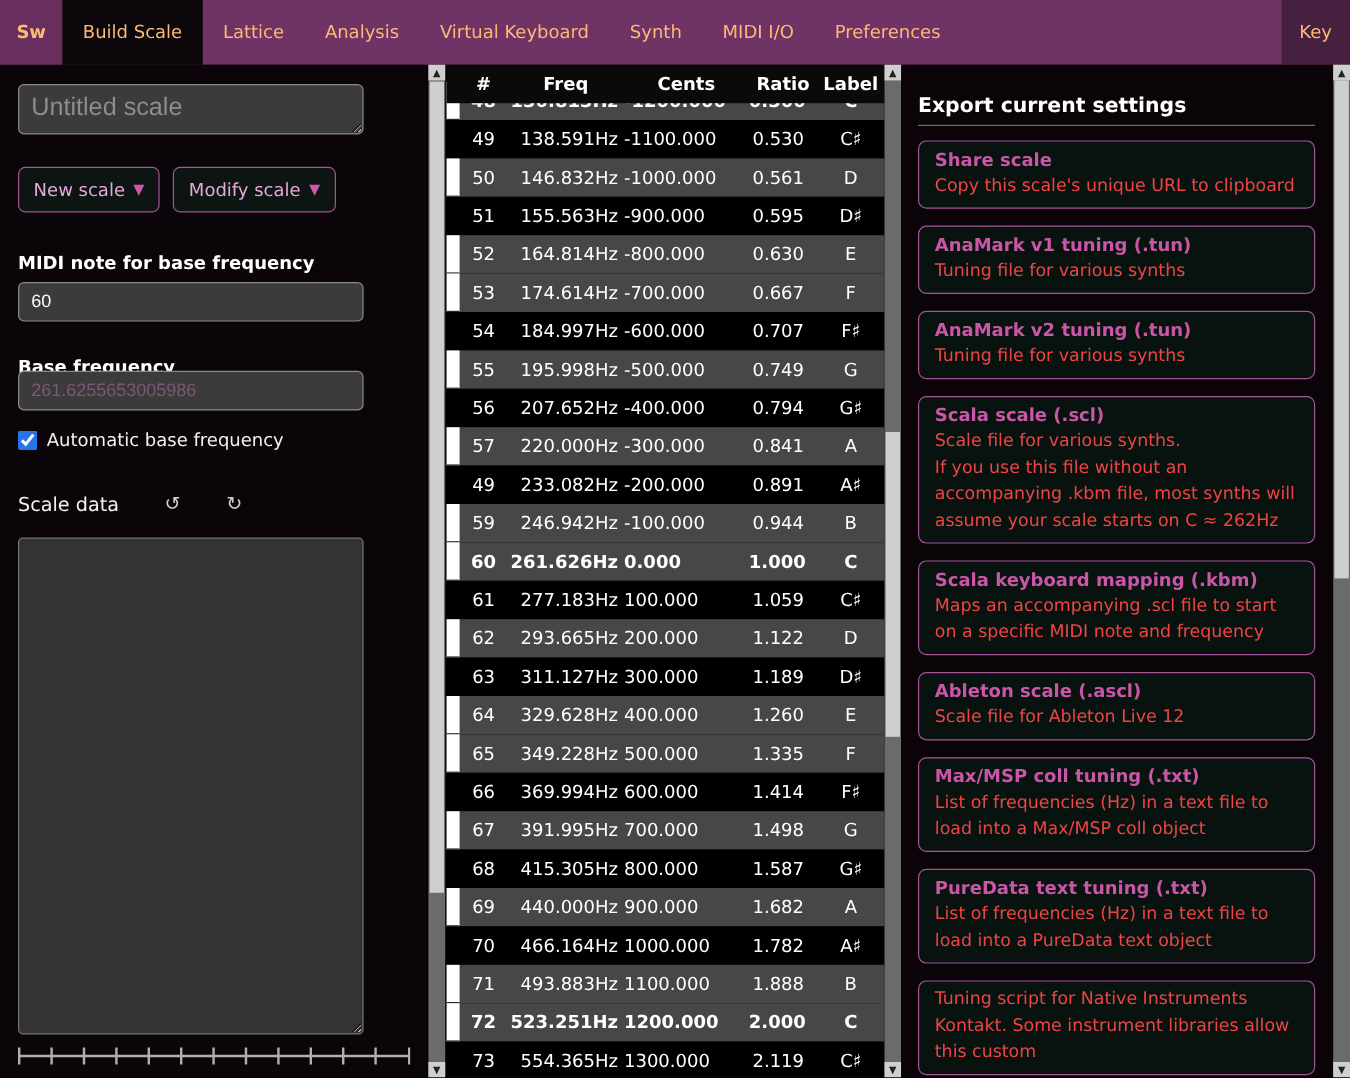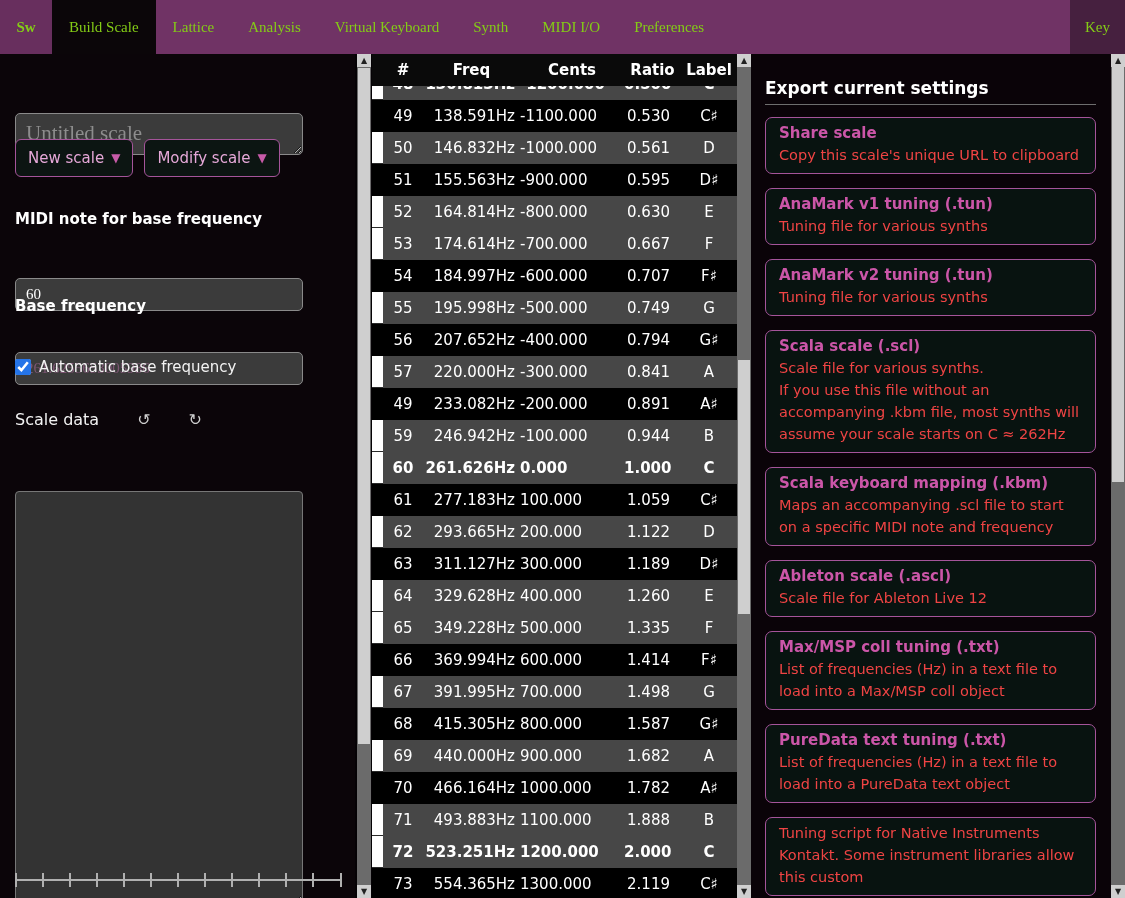--- a/index.html
+++ b/index.html
@@ -2,35 +2,35 @@
 <html><head>
 <meta charset="utf-8">
 <style>
   * { box-sizing: border-box; margin: 0; padding: 0; }
   html,body { background:#000; }
   body { font-family: "DejaVu Sans", sans-serif; }
   .app { position:relative; width:1125px; height:898px; overflow:hidden; background:#050205; }
 
   
   .navbar { position:absolute; left:0; top:0; width:1125px; height:54px; background:#703365;
-            display:flex; align-items:stretch; color:#84cc16; font-size:15px;font-family:Liberation Serif, serif; }
+            display:flex; align-items:stretch; color:#fdba74; font-size:15px; }
   .nav-logo { width:52px; display:flex; align-items:center; justify-content:center;
               font-weight:bold; background:#682f5e; cursor:pointer; }
   .nav-tabs { display:flex; align-items:stretch; }
   .nav-tab { display:flex; align-items:center; padding:0 17px; cursor:pointer; white-space:nowrap; }
   .nav-tab.active { background:#0b0609; }
   .nav-spacer { flex:1; }
   .nav-tab.key { background:#46203f; padding:0 15px; }
 
   
   .left-panel { position:absolute; left:0; top:54px; width:355px; height:844px;
                 background:#0b0509; color:#eee; }
   .field { position:absolute; left:15px; width:288px; background:#3b3b3b;
            border:1px solid #8a8a8a; border-radius:5px; color:#fff;
-           font-family:Liberation Serif, serif;margin-top:43px; }
+           font-family:Liberation Sans, sans-serif; }
   textarea.field { resize:both; }
   #scale-name { top:16px; height:42px; font-size:21px; padding:7px 10px; }
   #scale-name::placeholder { color:#8d8d8d; }
   .btn-row { position:absolute; left:15px; top:85px; display:flex; gap:11px; }
   .dd-btn { background:#0c1512; border:1.5px solid #a5549a; border-radius:6px;
             color:#e6a8d8; font-size:15px; padding:9px 12px; cursor:pointer;
             display:flex; align-items:center; gap:7px; font-family:"DejaVu Sans", sans-serif; }
   .dd-btn .chev { color:#c75ba8; font-size:12px; }
   .lbl { position:absolute; left:15px; font-weight:bold; font-size:15px; color:#fff; }
   #midi-label { top:156px; }

